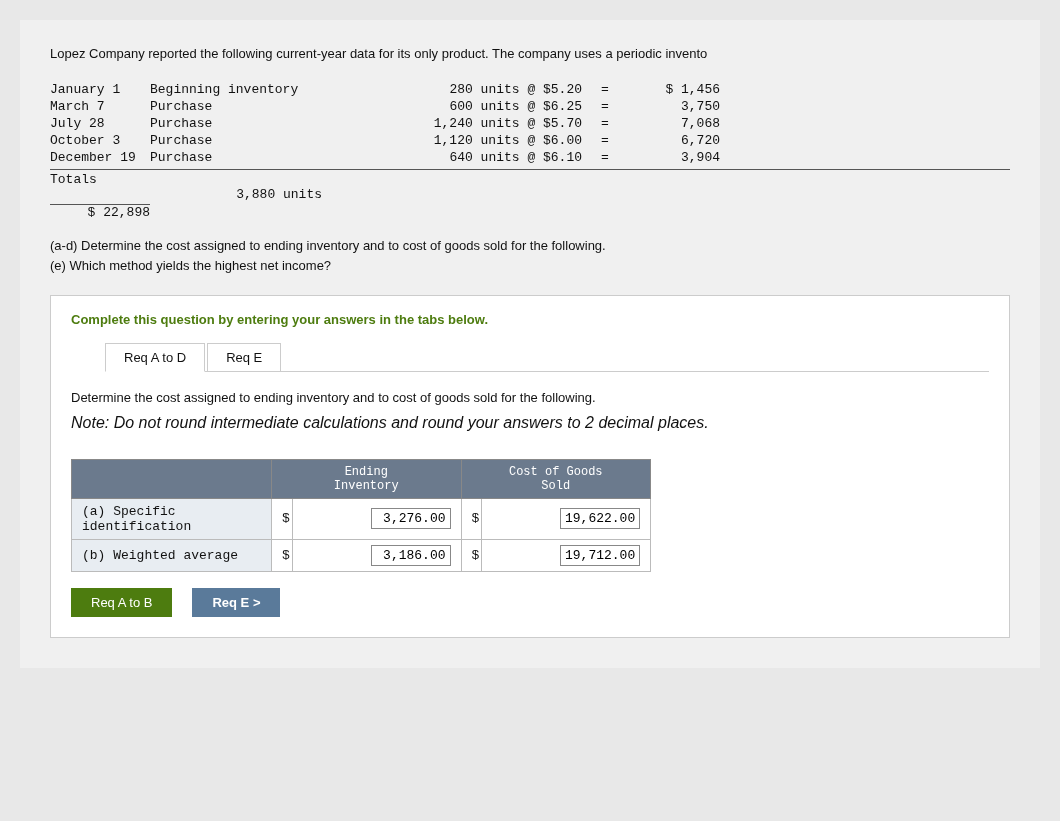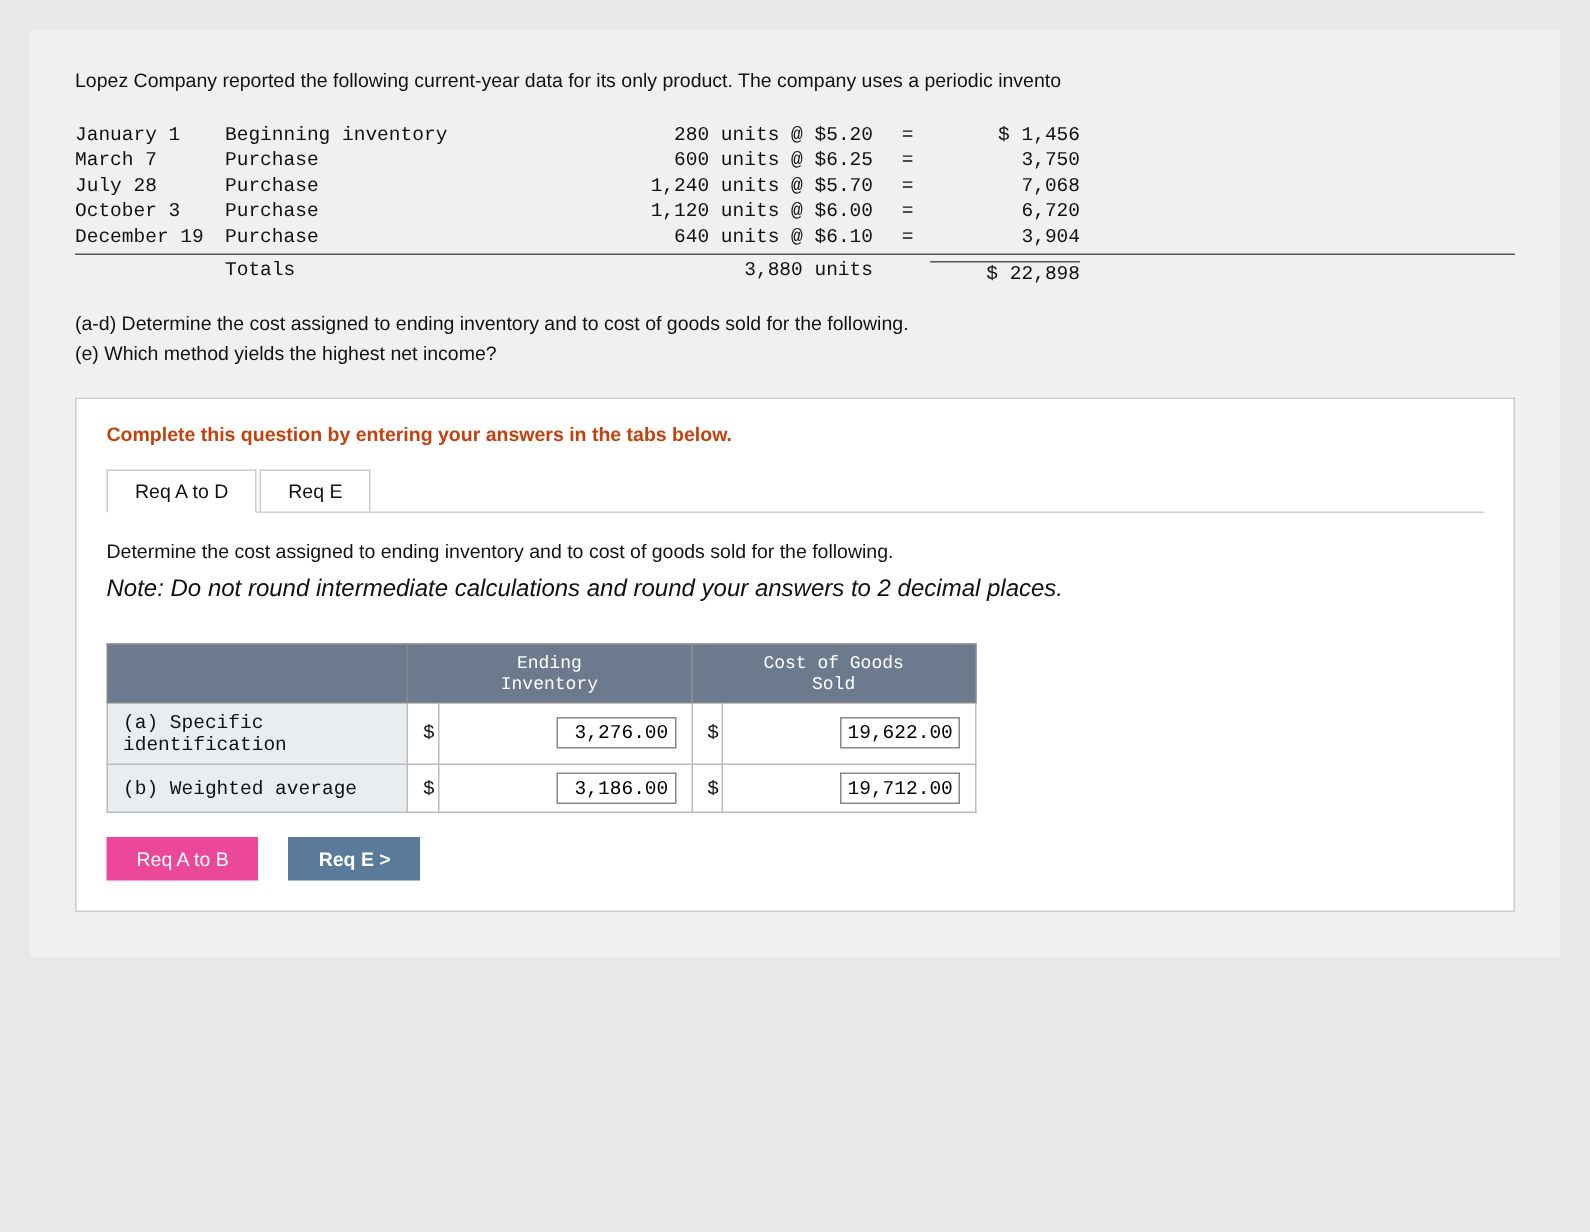--- a/index.html
+++ b/index.html
@@ -40,20 +40,21 @@
     .col-type { width: 160px; }
     .col-units { width: 280px; text-align: right; padding-right: 8px; }
     .col-eq { width: 30px; text-align: center; }
     .col-amount { width: 100px; text-align: right; }
 
     .totals-row {
       display: flex;
       border-top: 1px solid #555;
       margin-top: 4px;
       padding-top: 2px;
+      flex-direction: column;
     }
 
     .totals-row .col-amount {
       border-top: 1px solid #555;
     }
 
     .final-total {
       border-top: 2px double #555;
       margin-top: 2px;
     }
@@ -69,27 +70,28 @@
       background: #fff;
       border: 1px solid #ccc;
       padding: 16px 20px 20px 20px;
     }
 
     .card-instruction {
       font-family: Arial, sans-serif;
       font-size: 13px;
       font-weight: bold;
       margin-bottom: 16px;
-      color: #c2410c;
+      color: #4d7c0f;
     }
 
     .tabs-row {
       display: flex;
       margin-bottom: 16px;
       border-bottom: 1px solid #ccc;
+      margin-left: 34px;
     }
 
     .tab {
       padding: 6px 18px;
       font-family: Arial, sans-serif;
       font-size: 13px;
       border: 1px solid #ccc;
       background: #fff;
       cursor: pointer;
       margin-right: 2px;
@@ -183,21 +185,21 @@
 
     .btn-nav {
       padding: 7px 20px;
       font-family: Arial, sans-serif;
       font-size: 13px;
       cursor: pointer;
       border: none;
     }
 
     .btn-prev {
-      background: #ec4899;
+      background: #4d7c0f;
       color: #fff;
     }
 
     .btn-next {
       background: #5a7a9a;
       color: #fff;
       font-weight: bold;
     }
 
     .amount-display {

